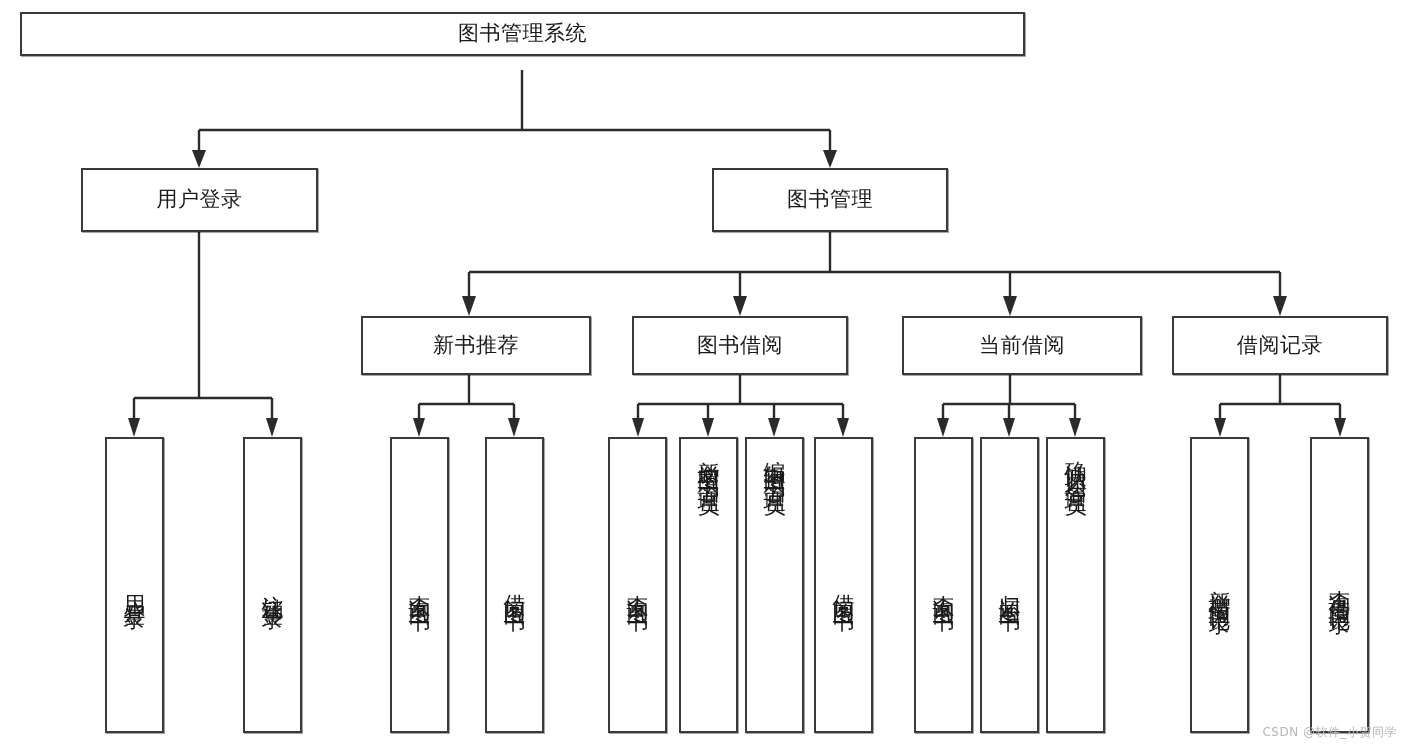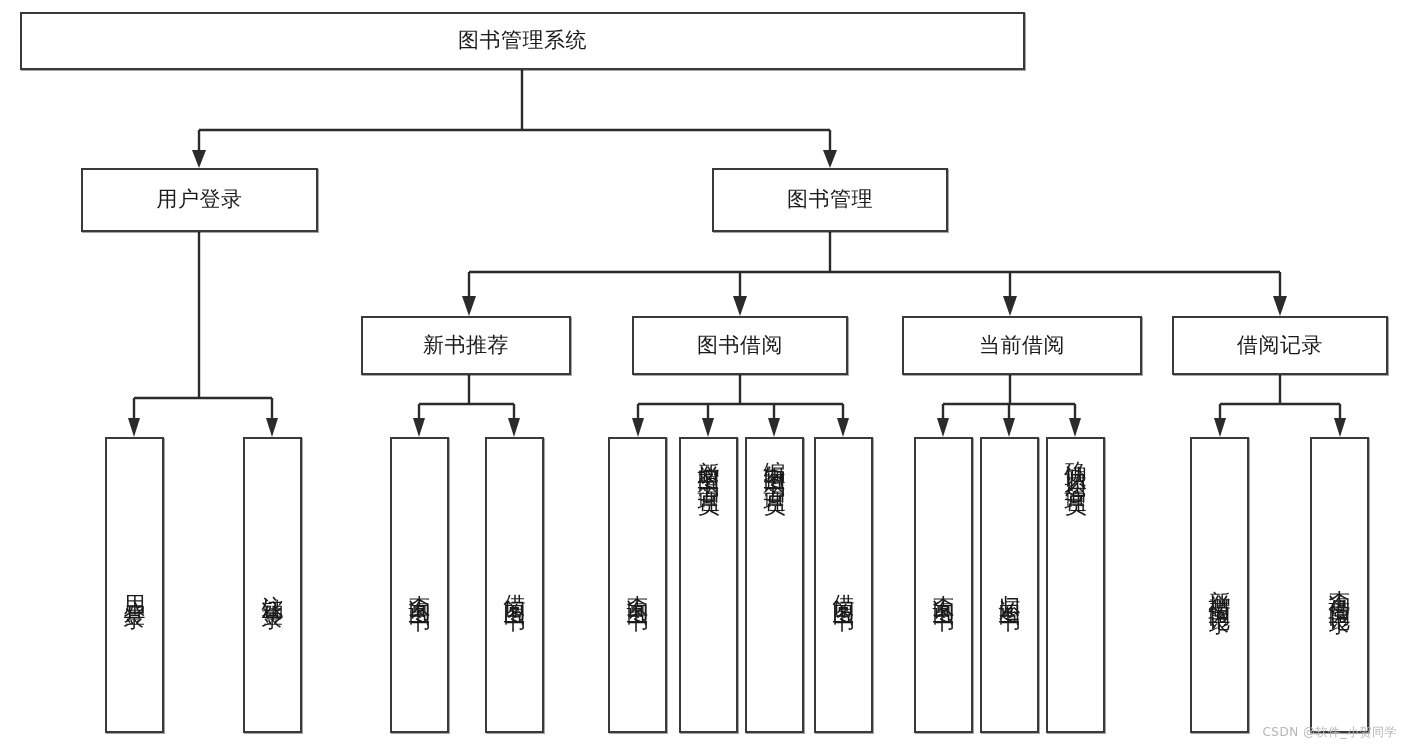--- a/index.html
+++ b/index.html
@@ -143,33 +143,33 @@
     <polygon class="arrow-head" points="1075,437 1069,418 1081,418"></polygon>
 
     <path class="edge-line" d="M 1280 375 L 1280 404"></path>
     <path class="edge-line" d="M 1220 404 L 1340 404"></path>
     <path class="edge-line" d="M 1220 404 L 1220 420"></path>
     <path class="edge-line" d="M 1340 404 L 1340 420"></path>
     <polygon class="arrow-head" points="1220,437 1214,418 1226,418"></polygon>
     <polygon class="arrow-head" points="1340,437 1334,418 1346,418"></polygon>
   </svg>
 
-  <div class="node-box" style="left:20px; top:12px; width:1005px; height:58px;">
+  <div class="node-box" style="left:20px; top:12px; width:1005px; height:44px;">
     <span class="node-label-h">图书管理系统</span>
   </div>
 
   <div class="node-box" style="left:81px; top:168px; width:237px; height:64px;">
     <span class="node-label-h">用户登录</span>
   </div>
 
   <div class="node-box" style="left:712px; top:168px; width:236px; height:64px;">
     <span class="node-label-h">图书管理</span>
   </div>
 
-  <div class="node-box" style="left:361px; top:316px; width:210px; height:59px;text-align:right;">
+  <div class="node-box" style="left:361px; top:316px; width:230px; height:59px;text-align:right;">
     <span class="node-label-h">新书推荐</span>
   </div>
 
   <div class="node-box" style="left:632px; top:316px; width:216px; height:59px;justify-content:center;">
     <span class="node-label-h">图书借阅</span>
   </div>
 
   <div class="node-box" style="left:902px; top:316px; width:240px; height:59px;">
     <span class="node-label-h">当前借阅</span>
   </div>

